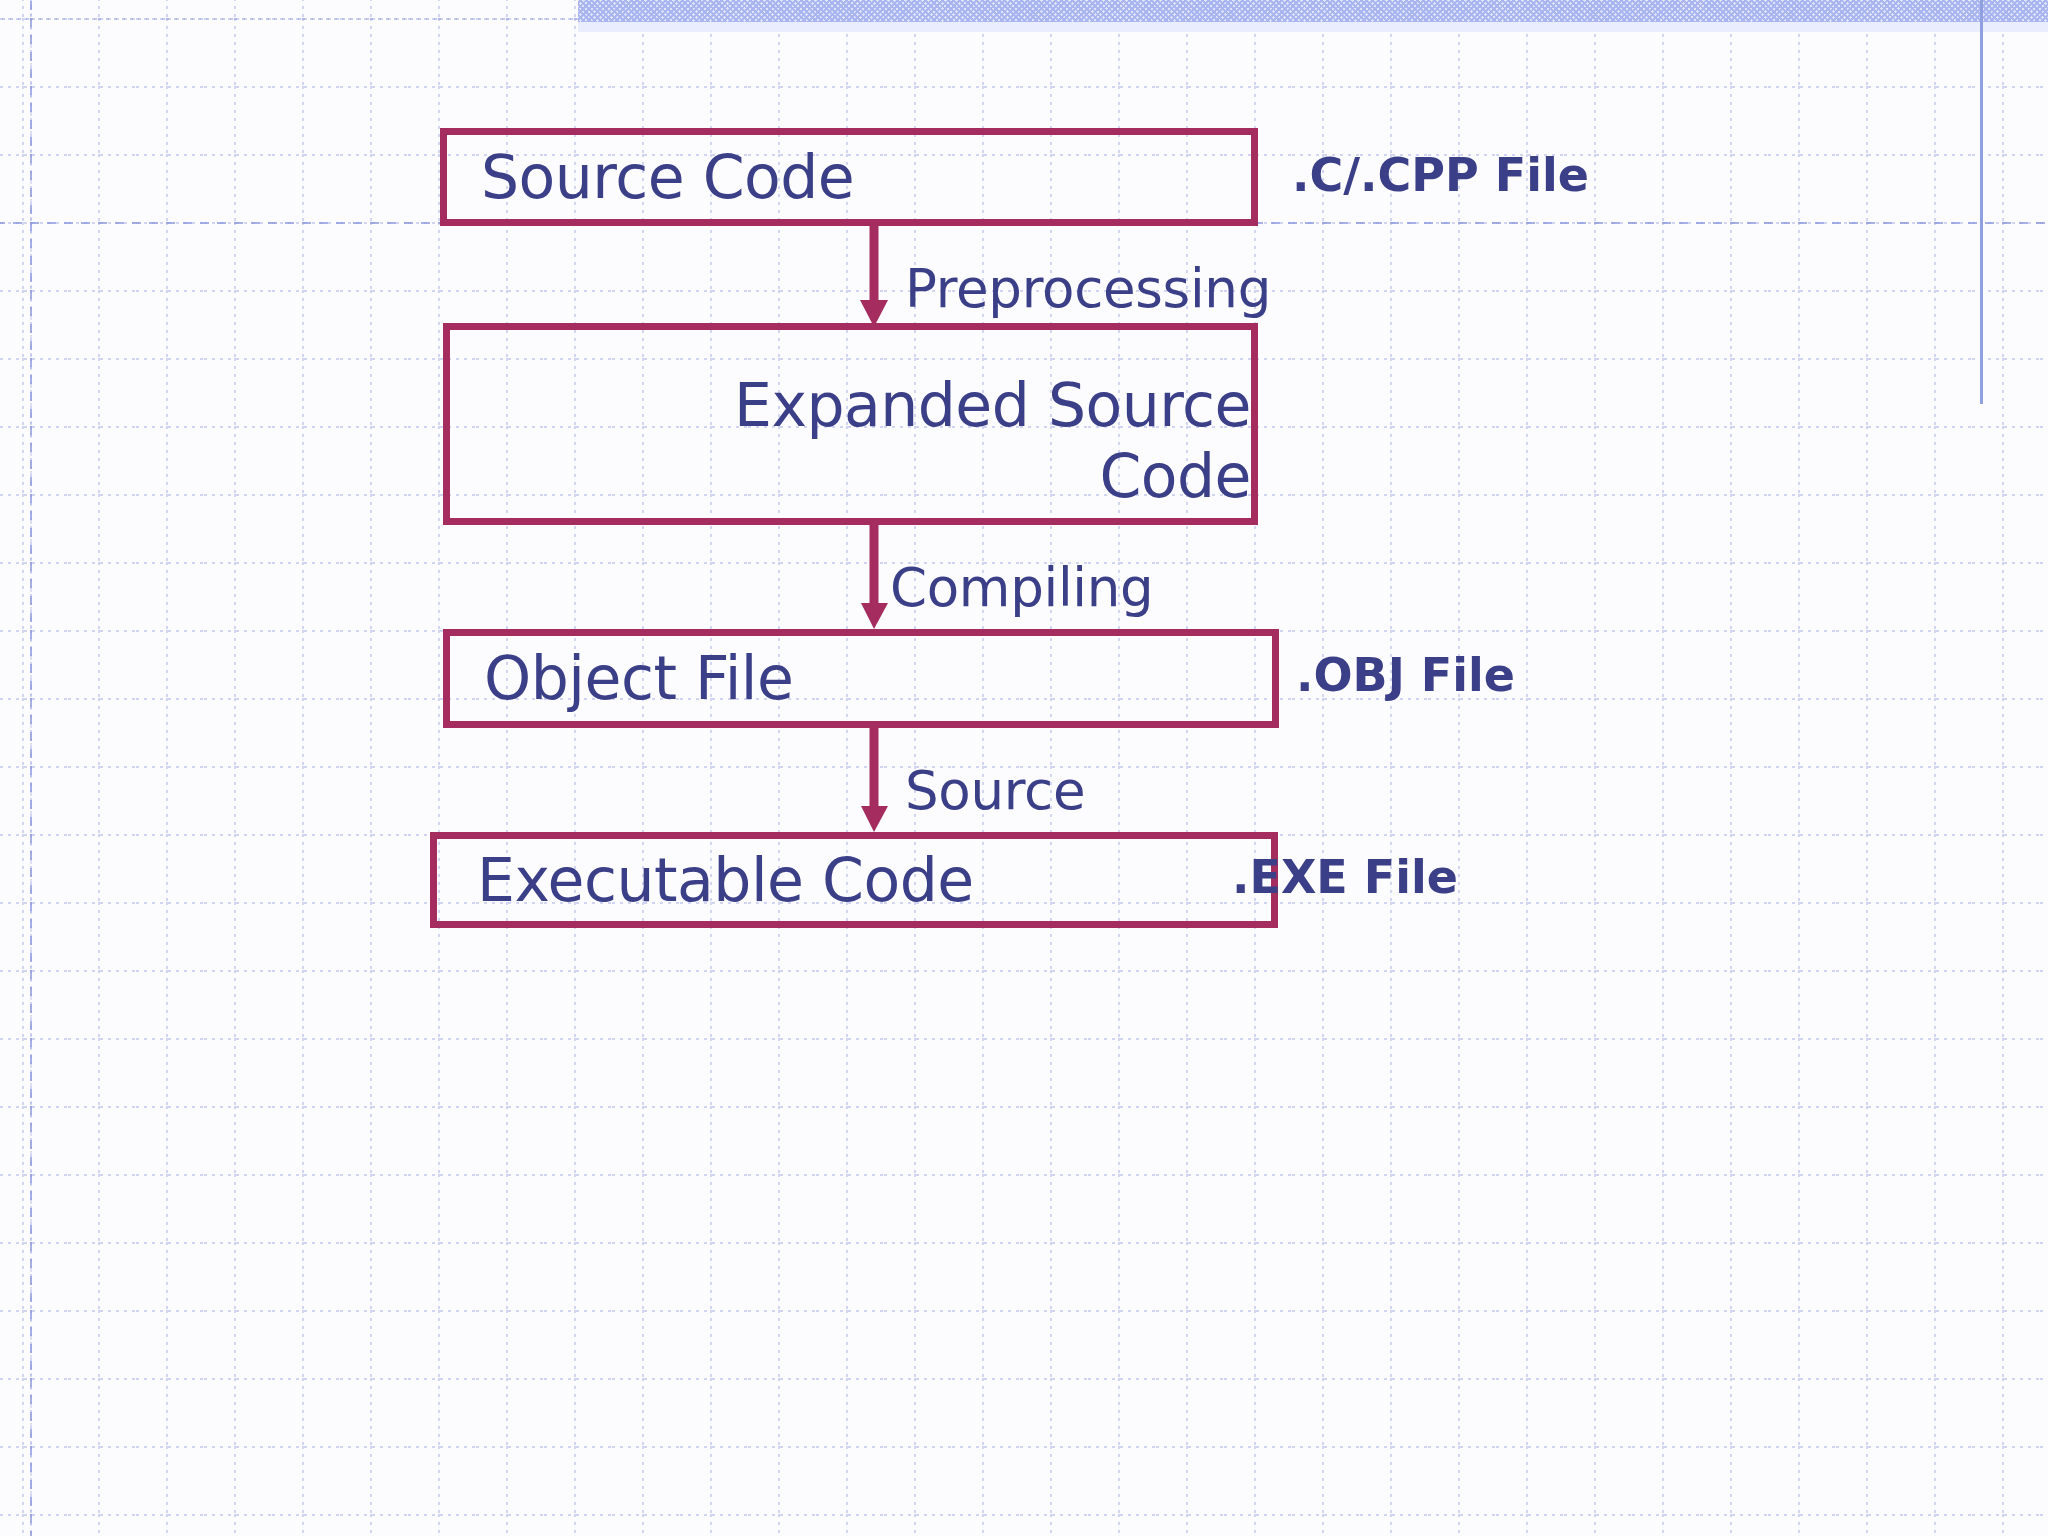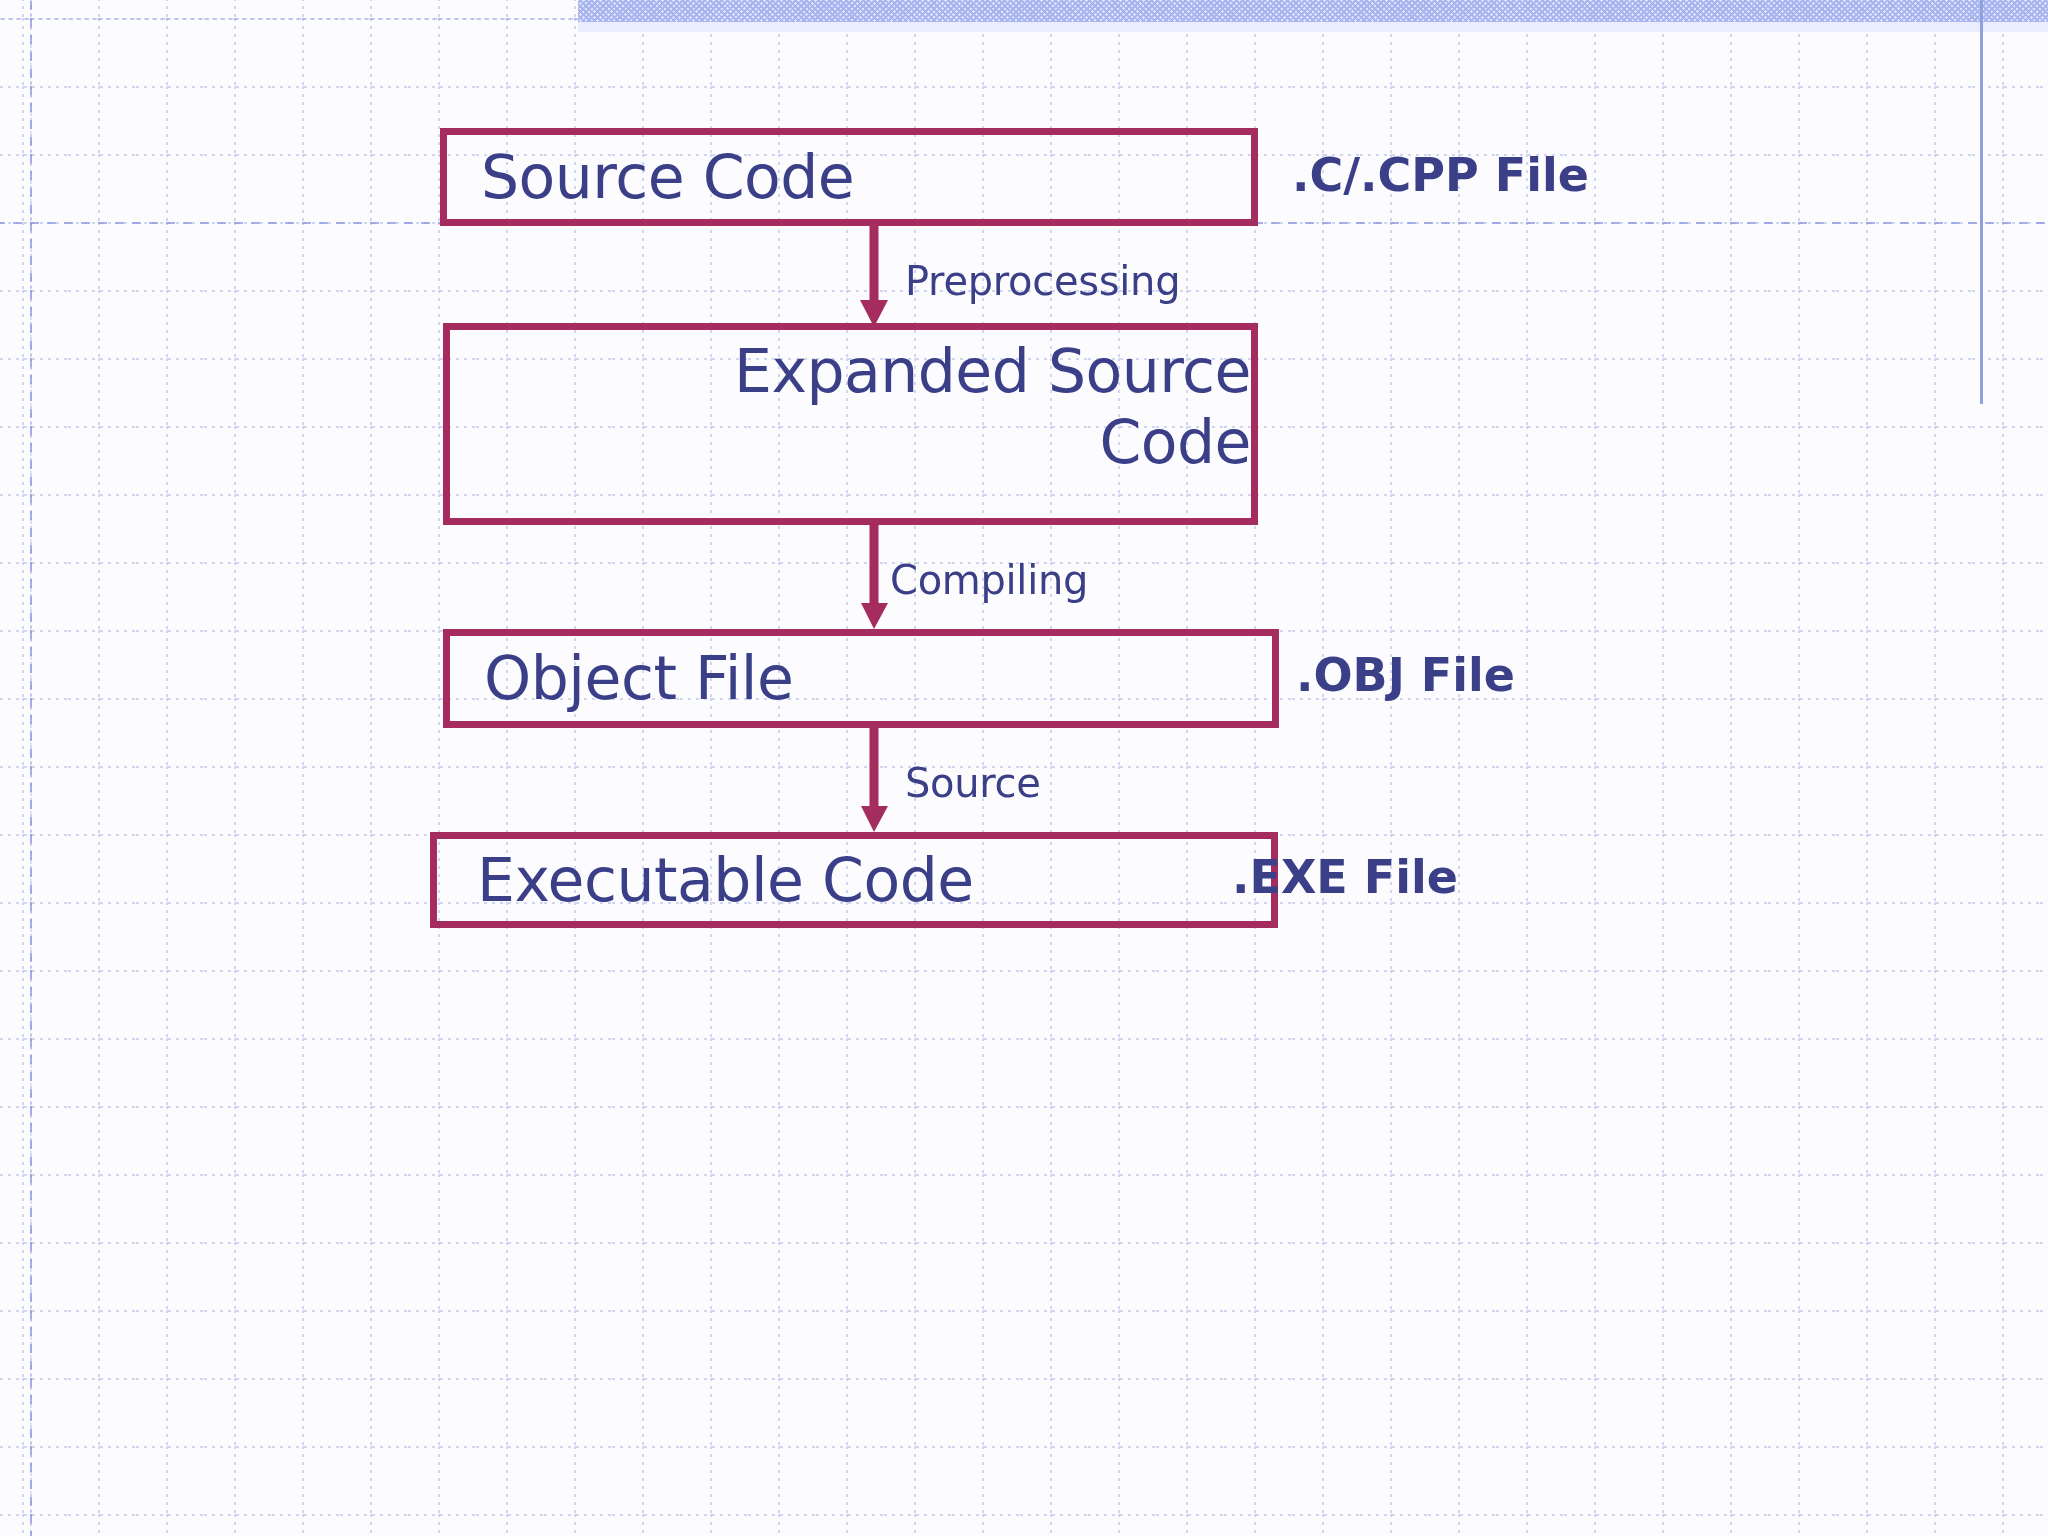--- a/index.html
+++ b/index.html
@@ -109,21 +109,21 @@
     align-items:center;
     padding-left:34px;
     color:#3b3f87;
     font-size:60px;
     line-height:1.18;
     letter-spacing:-0.5px;
     text-align:right;
   }
   .node.two-line{
     display:block;
-    padding-top:6px;
+    padding-top:40px;
   }
 
   #node-source       { left:440px;  top:128px; width:818px;  height:98px; }
   #node-expanded     { left:443px;  top:323px; width:815px;  height:202px; }
   #node-object       { left:443px;  top:629px; width:836px;  height:99px; }
   #node-executable   { left:430px;  top:832px; width:848px;  height:96px;padding-left:40px; }
 
   .side-label{
     position:absolute;
     color:#3b3f87;
@@ -132,21 +132,21 @@
     letter-spacing:0px;
     white-space:nowrap;
   }
   #label-c   { left:1292px; top:148px; }
   #label-obj { left:1296px; top:648px; }
   #label-exe { left:1232px; top:850px; }
 
   .edge-label{
     position:absolute;
     color:#3b3f87;
-    font-size:40px;
+    font-size:53px;
     white-space:nowrap;
     letter-spacing:-0.3px;
   }
   #edge-pre  { left:905px; top:258px; }
   #edge-comp { left:890px; top:557px; }
   #edge-link { left:905px; top:760px; }
 
   svg#arrows{position:absolute;inset:0;width:2048px;height:1536px;}
 </style>
 </head>

